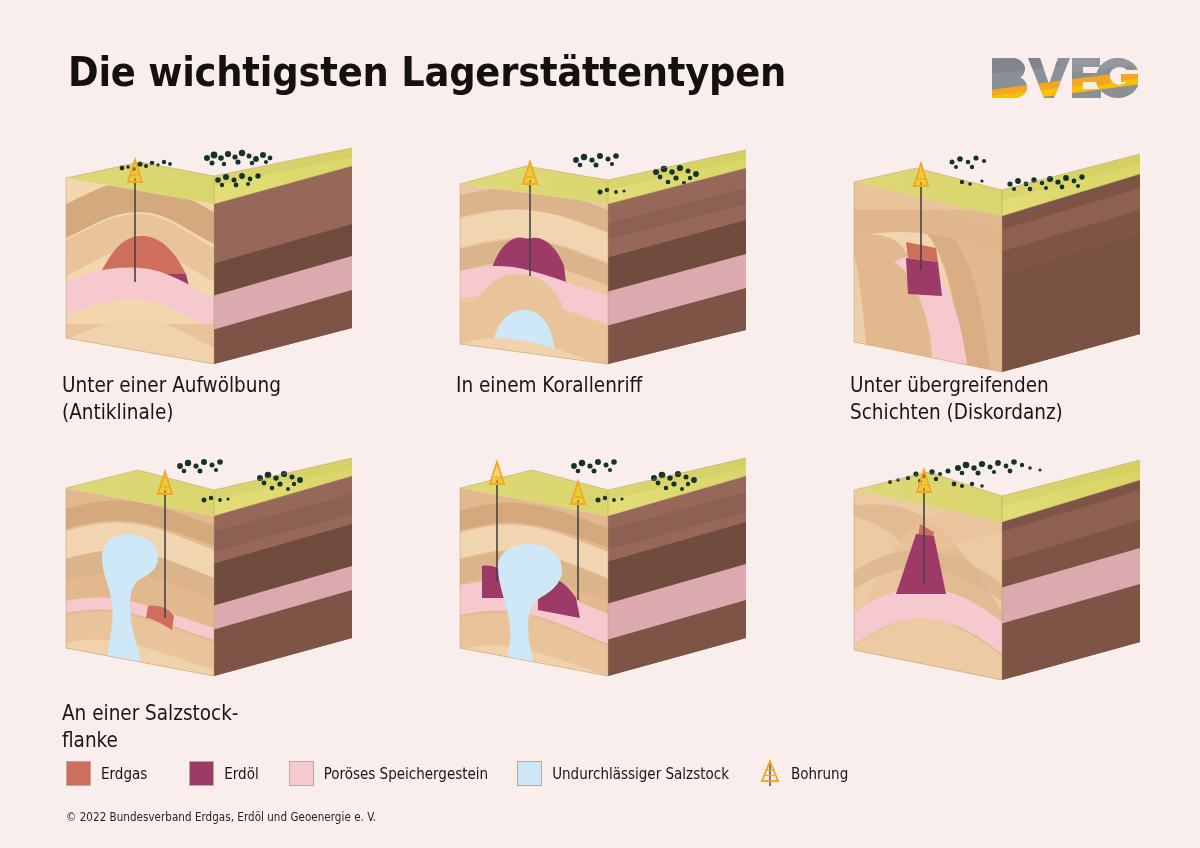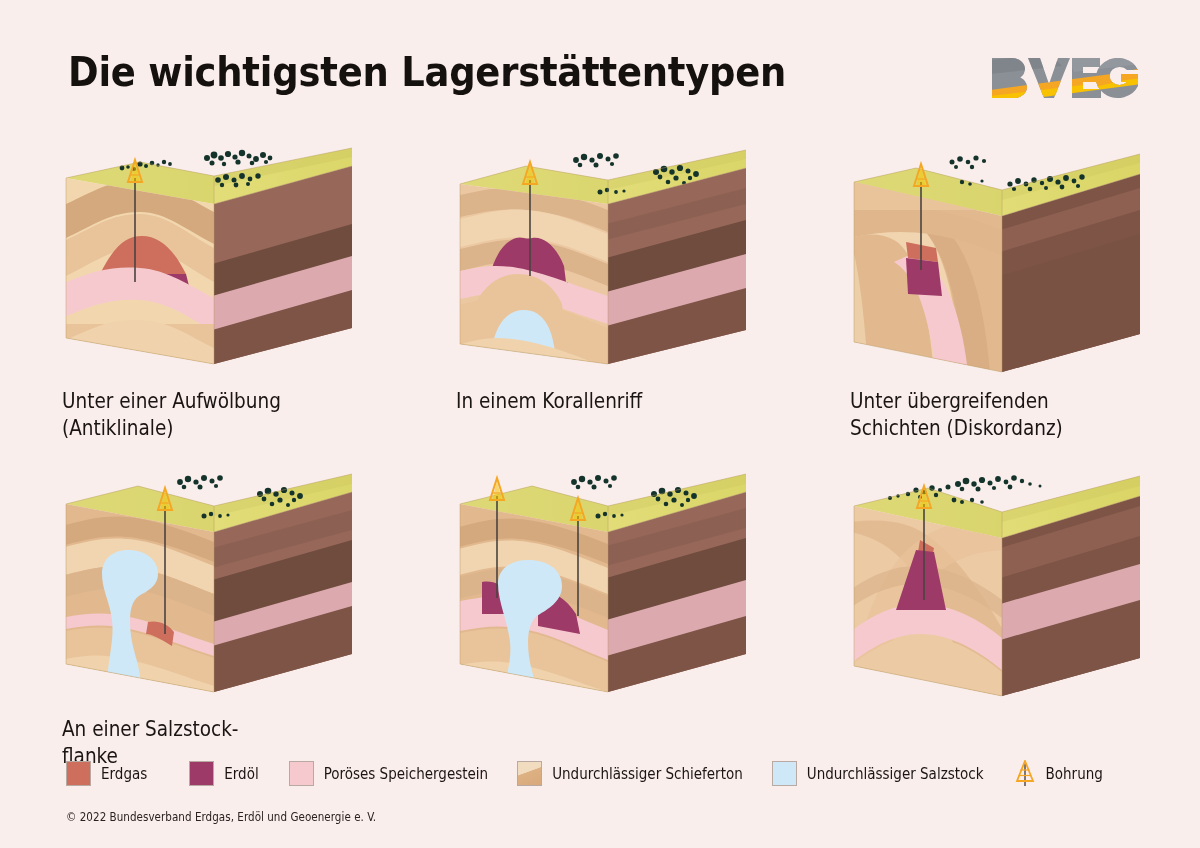--- a/index.html
+++ b/index.html
@@ -30,21 +30,20 @@
     display: grid;
     grid-template-columns: repeat(3, 1fr);
     grid-template-rows: auto auto;
     column-gap: 100px;
     row-gap: 28px;
   }
   .panel { width: 294px; }
   .figure { width: 294px; height: 226px; position: relative; }
   .figure svg { display: block; width: 294px; height: 226px; overflow: visible; }
   .caption {
-    margin-top: 16px;
     font-family: "DejaVu Sans Condensed", "Liberation Sans Narrow", "Liberation Sans", sans-serif;
     font-size: 20.5px; line-height: 1.32; color: #1a1513;
     white-space: pre-line;
   }
   .panel.r2 .caption { margin-top: 20px; }
 
   
   .legend {
     position: absolute; left: 66px; top: 760px;
     display: flex; align-items: center;
@@ -688,24 +687,20 @@
     <div class="legend-item lg-1">
       <div class="swatch" style="background:#9e3a68"></div>
       <div class="legend-label">Erdöl</div>
     </div>
 
     <div class="legend-item lg-2">
       <div class="swatch" style="background:#f6c9cf"></div>
       <div class="legend-label">Poröses Speichergestein</div>
     </div>
 
-    <div class="legend-item lg-3">
-      <div class="swatch" style="background:linear-gradient(160deg,#f2dcbf 0%,#f2dcbf 42%,#ddb183 44%,#d9a97a 100%)"></div>
-      <div class="legend-label">Undurchlässiger Schieferton</div>
-    </div>
 
     <div class="legend-item lg-4">
       <div class="swatch" style="background:#cfe8f7"></div>
       <div class="legend-label">Undurchlässiger Salzstock</div>
     </div>
 
     <div class="legend-item lg-5">
       <svg class="rig-swatch" viewBox="0 0 22 27">
         <line x1="11" y1="4" x2="11" y2="26" stroke="#4a4340" stroke-width="1.4"></line>
         <path d="M11,1 L19,21 L3,21 Z" fill="none" stroke="#f5a623" stroke-width="1.8"></path>

